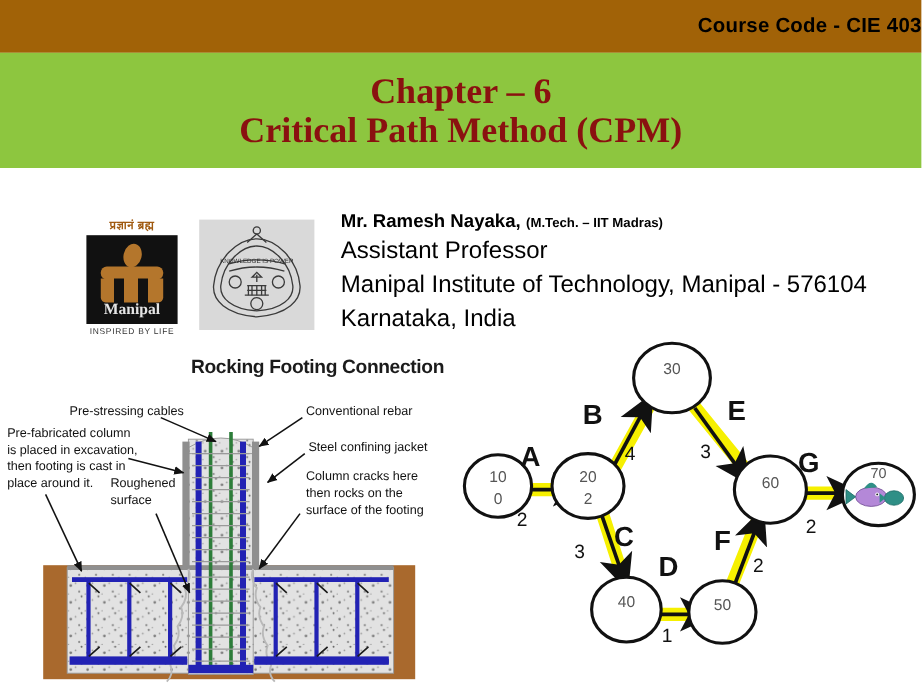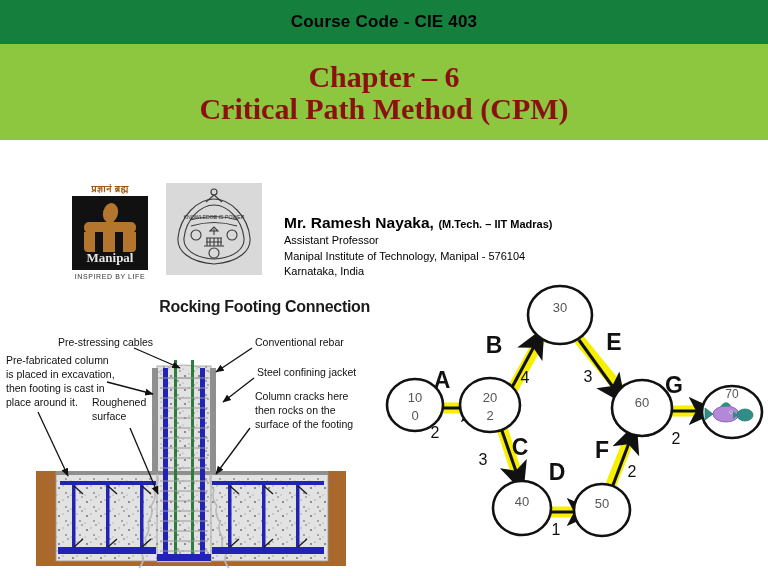--- a/index.html
+++ b/index.html
@@ -14,22 +14,22 @@
     overflow: hidden;
     font-family: "Liberation Sans", sans-serif;
     position: relative;
   }
 
   
   .course-code-bar {
     height: 44px;
     display: flex;
     align-items: center;
-    justify-content: center;
-    background: #15803d;
+    justify-content: flex-end;
+    background: #a16207;
   }
   .course-code-text {
     font-family: "Liberation Sans", sans-serif;
     font-weight: bold;
     font-size: 17px;
     color: #000000;
     letter-spacing: 0.2px;
   }
 
   .title-banner {
@@ -163,21 +163,21 @@
   }
   .author-name {
     font-weight: bold;
     font-size: 15.5px;
   }
   .author-degree {
     font-weight: bold;
     font-size: 11px;
   }
   .author-line {
-    font-size: 11px;
+    font-size: 20px;
     line-height: 1.42;
     white-space: nowrap;
   }
 
   
   .figures {
     display: flex;
     align-items: flex-start;
     height: 296px;
   }

